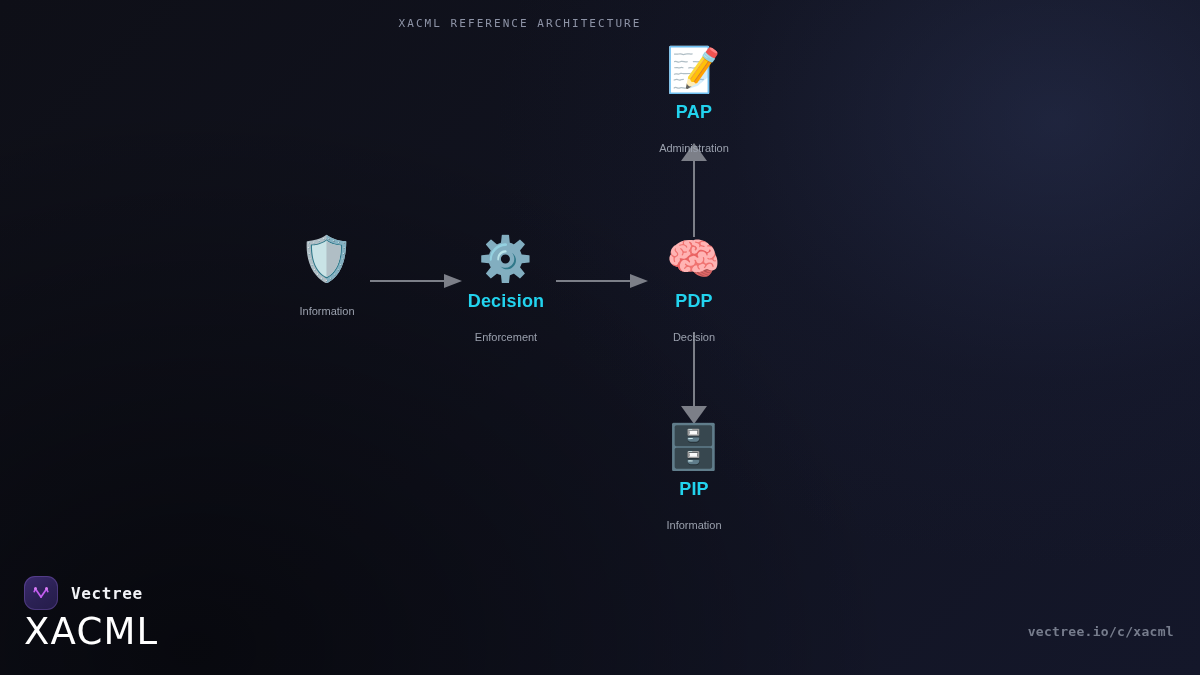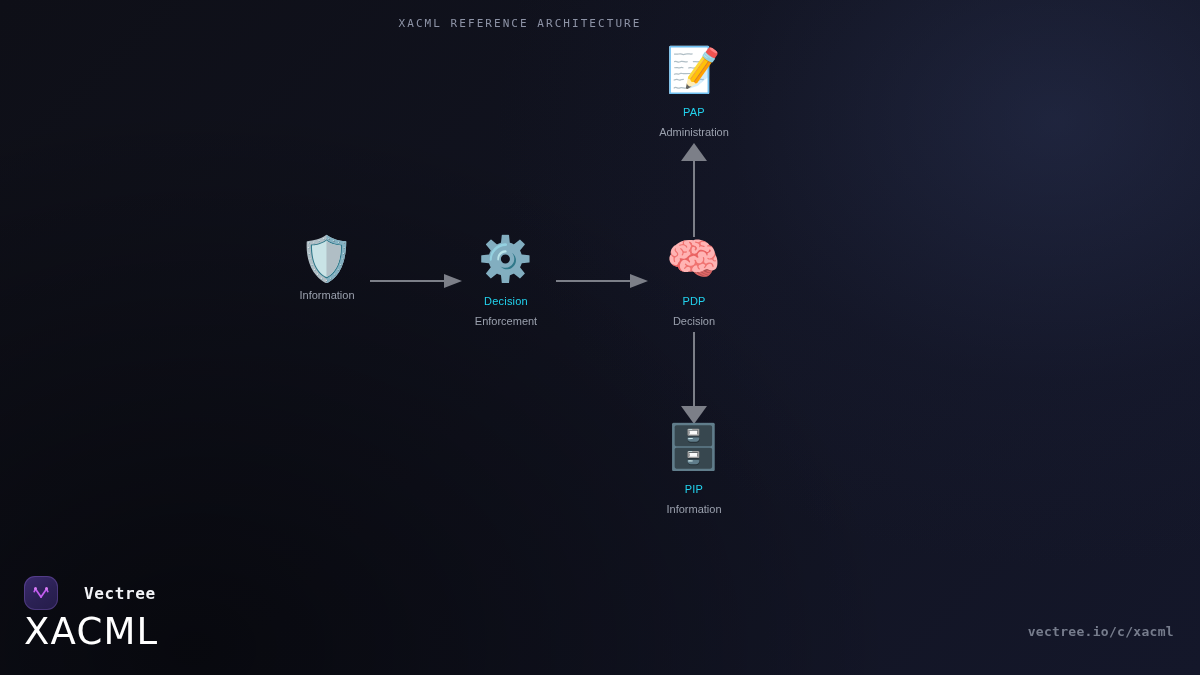--- a/index.html
+++ b/index.html
@@ -46,45 +46,45 @@
   }
   .node .glyph {
     font-family: "DejaVu Sans", sans-serif;
     font-size: 44px;
     line-height: 52px;
     height: 52px;
     display: block;
   }
   .node .name {
     margin-top: 6px;
-    font-size: 11px;
-    font-weight: normal;
+    font-size: 18px;
+    font-weight: bold;
     color: #22d3ee;
     letter-spacing: 0.2px;
     line-height: 20px;
   }
   .node .sub {
-    margin-top: 3px;
+    margin-top: 19px;
     font-size: 11px;
     color: #9aa0ad;
     line-height: 14px;
   }
 
   
   .conn { position: absolute; }
   .conn svg { display: block; overflow: visible; }
 
   
   .brand {
     position: absolute;
     left: 24px;
     top: 576px;
     display: flex;
     align-items: center;
-    gap: 26px;
+    gap: 13px;
   }
   .brand-mark {
     width: 34px;
     height: 34px;
     border-radius: 11px;
     background: linear-gradient(145deg, #3b2a6e 0%, #2b2154 55%, #241c49 100%);
     box-shadow: inset 0 0 0 1px rgba(160,120,235,0.28);
     display: flex;
     align-items: center;
     justify-content: center;

